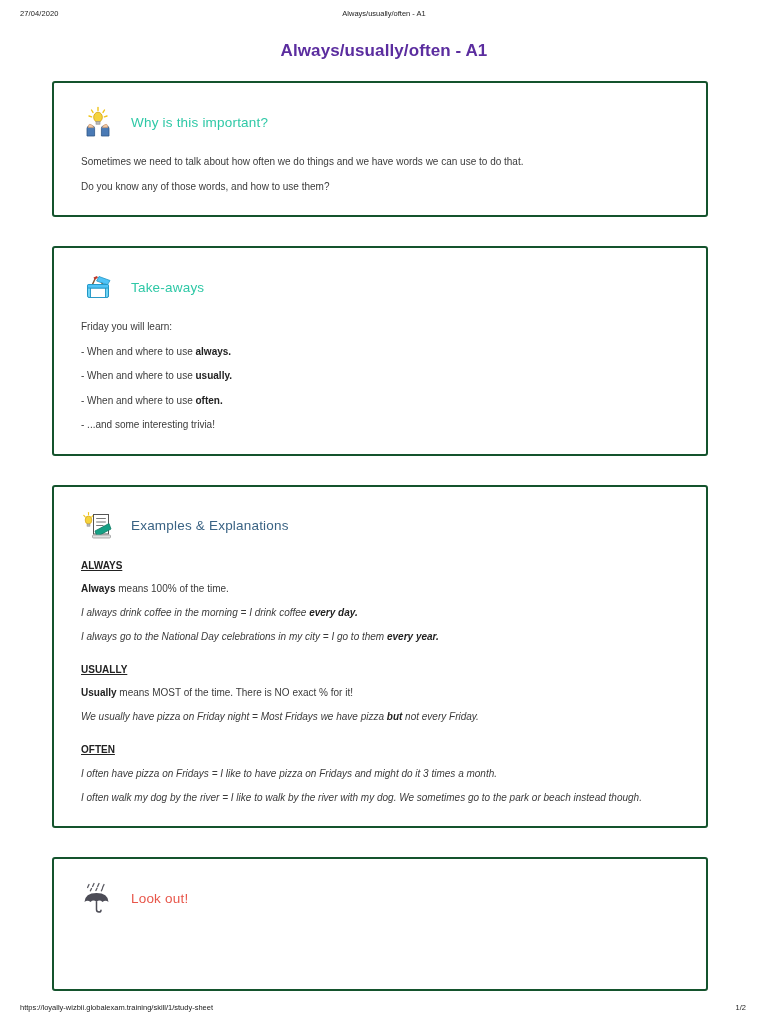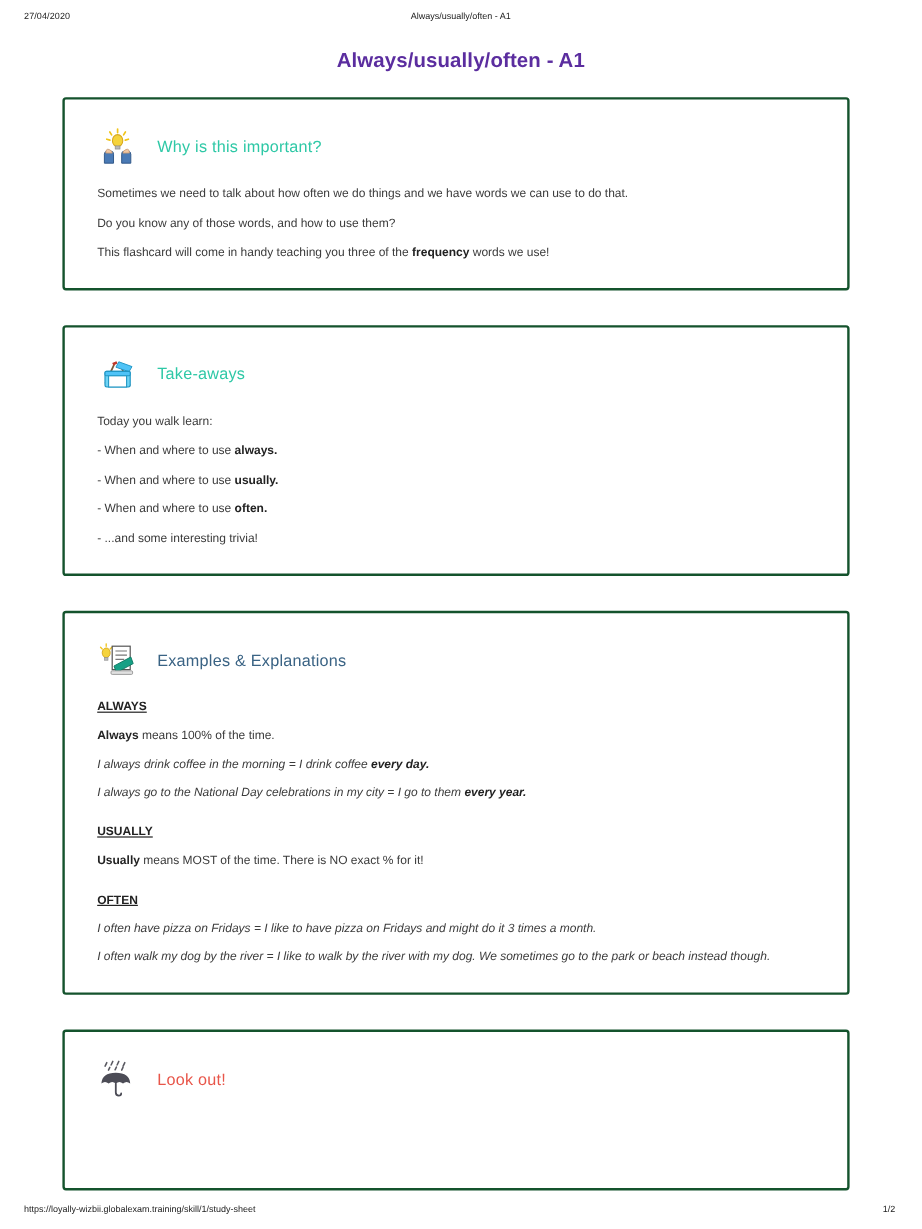--- a/index.html
+++ b/index.html
@@ -172,21 +172,20 @@
           <path d="M7.2 22.5 Q7.2 18.5 10 19.6 Q12.6 20.6 12.6 22.6 Z" fill="#f1c7a3" stroke="#c89b74" stroke-width="0.7"></path>
           <path d="M28 31 L28 23.5 Q28 21 25.4 21 L22.4 21 Q20.4 21 20.4 23.5 L20.4 31 Z" fill="#4a7ab5" stroke="#2f5787" stroke-width="0.8"></path>
           <path d="M26.8 22.5 Q26.8 18.5 24 19.6 Q21.4 20.6 21.4 22.6 Z" fill="#f1c7a3" stroke="#c89b74" stroke-width="0.7"></path>
         </svg>
       </span>
       <span class="card-title title-teal">Why is this important?</span>
     </div>
     <div class="body-text">
         <p><span>Sometimes we need to talk about how often we do things and we have words we can use to do that.</span></p>
         <p><span>Do you know any of those words, and how to use them?</span></p>
-        <p><span>This flashcard will come in handy teaching you three of the </span><b>frequency</b><span> words we use!</span></p>
       </div>
   </div>
 
   <div class="card">
     <div class="card-head">
       <span class="card-icon">
         <svg viewBox="0 0 34 34" xmlns="http://www.w3.org/2000/svg">
           <g stroke="#7a5a3a" stroke-width="1.5" stroke-linecap="round">
             <line x1="7" y1="24" x2="14" y2="9"></line>
             <line x1="27" y1="26" x2="20" y2="11"></line>
@@ -195,21 +194,21 @@
           <path d="M18.6 9.5 L22 8 L23 10 L19.6 11.6 Z" fill="#2e9e6b"></path>
           <path d="M18 6.5 L29 10.5 L26.5 14.8 L15.6 11 Z" fill="#4fc3f7" stroke="#2196c4" stroke-width="0.8"></path>
           <rect x="6.5" y="14.5" width="21" height="13" rx="1.6" fill="#6fd4f5" stroke="#2196c4" stroke-width="1"></rect>
           <rect x="9.5" y="18" width="15" height="9.5" fill="#ffffff" stroke="#2196c4" stroke-width="0.9"></rect>
           <rect x="6.5" y="14.5" width="21" height="3.6" rx="1" fill="#4fc3f7" stroke="#2196c4" stroke-width="0.9"></rect>
         </svg>
       </span>
       <span class="card-title title-teal">Take-aways</span>
     </div>
     <div class="body-text">
-        <p><span>Today you walk learn:</span></p>
+        <p><span>Friday you will learn:</span></p>
         <p><span>- When and where to use </span><b>always.</b></p>
         <p><span>- When and where to use </span><b>usually.</b></p>
         <p><span>- When and where to use </span><b>often.</b></p>
         <p><span>- ...and some interesting trivia!</span></p>
       </div>
   </div>
 
   <div class="card">
     <div class="card-head">
       <span class="card-icon">
@@ -236,20 +235,21 @@
     <div class="body-text">
         <div class="sec-block">
           <p class="sec-label">ALWAYS</p>
           <p><b>Always</b><span> means 100% of the time.</span></p>
           <p class="ital"><span>I always drink coffee in the morning = I drink coffee </span><b>every day.</b></p>
           <p class="ital"><span>I always go to the National Day celebrations in my city = I go to them </span><b>every year.</b></p>
         </div>
         <div class="sec-block">
           <p class="sec-label">USUALLY</p>
           <p><b>Usually</b><span> means MOST of the time. There is NO exact % for it!</span></p>
+          <p class="ital"><span>We usually have pizza on Friday night = Most Fridays we have pizza </span><b>but</b><span> not every Friday.</span></p>
         </div>
         <div class="sec-block">
           <p class="sec-label">OFTEN</p>
           <p class="ital"><span>I often have pizza on Fridays = I like to have pizza on Fridays and might do it 3 times a month.</span></p>
           <p class="ital"><span>I often walk my dog by the river = I like to walk by the river with my dog. We sometimes go to the park or beach instead though.</span></p>
         </div>
       </div>
   </div>
 
   <div class="card card-lookout">

